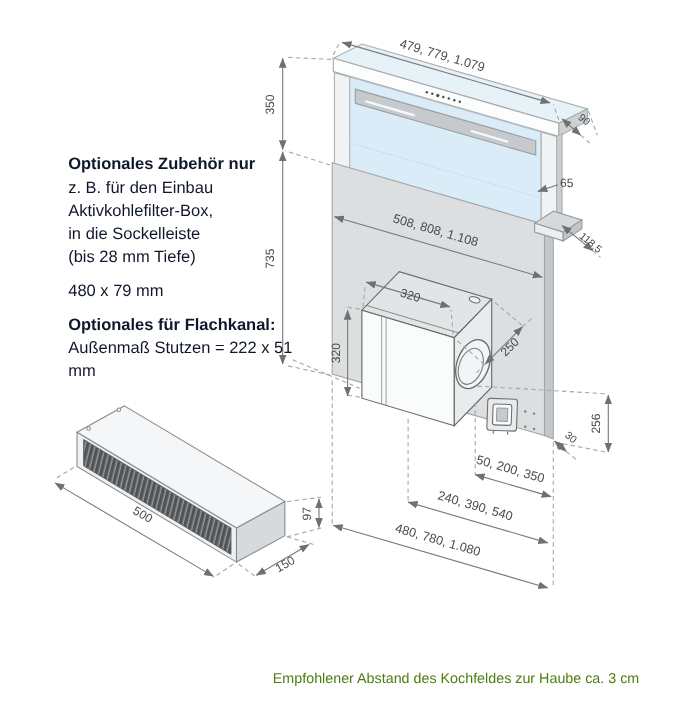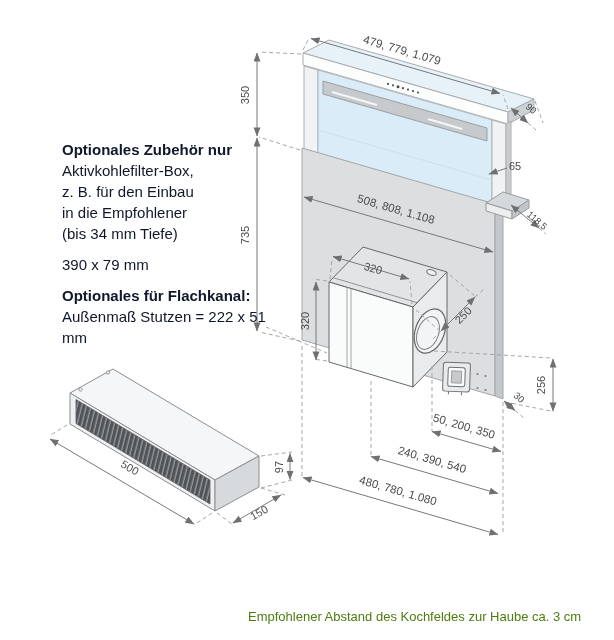--- a/index.html
+++ b/index.html
@@ -187,27 +187,27 @@
     <line class="dl" x1="290" y1="453.5" x2="290" y2="479.5" marker-start="url(#ar)" marker-end="url(#ar)"></line>
     <text class="d" x="283" y="467" text-anchor="middle" transform="rotate(-90 283 467)">97</text>
 
     <path class="ld" d="M266,327 L327,353"></path>
   </g>
 </svg>
 
 <div class="note-block">
   <div class="para">
     <div class="b">Optionales Zubehör nur</div>
+    <div>z. B. für den Einbau</div>
     <div>Aktivkohlefilter-Box,</div>
-    <div>z. B. für den Einbau</div>
-    <div>in die Empfohlener</div>
-    <div>(bis 34 mm Tiefe)</div>
+    <div>in die Sockelleiste</div>
+    <div>(bis 28 mm Tiefe)</div>
   </div>
   <div class="para">
-    <div>390 x 79 mm</div>
+    <div>480 x 79 mm</div>
   </div>
   <div class="para">
     <div class="b">Optionales für Flachkanal:</div>
     <div>Außenmaß Stutzen = 222 x 51 mm</div>
   </div>
 </div>
 
 <div class="footer-note">Empfohlener Abstand des Kochfeldes zur Haube ca. 3 cm</div>
 
 </div>

